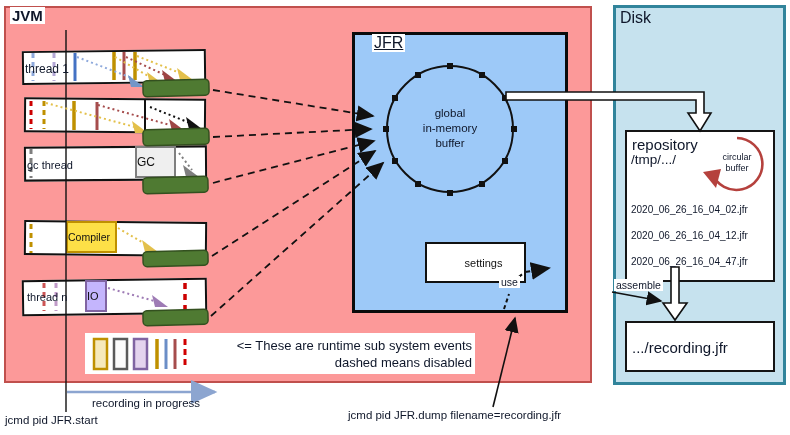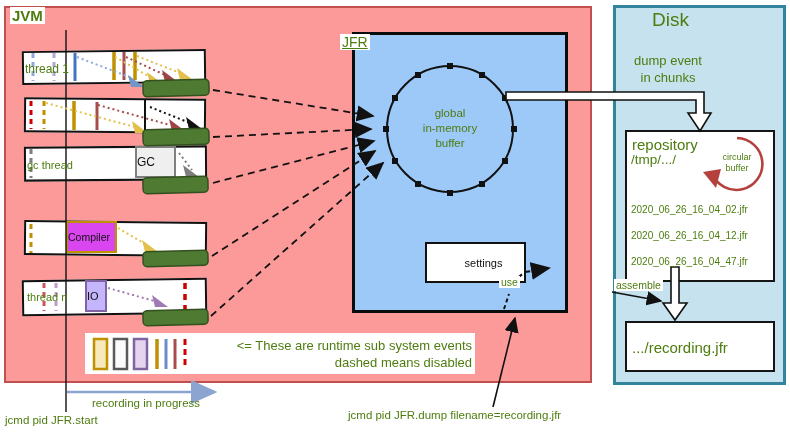--- a/index.html
+++ b/index.html
@@ -1,37 +1,37 @@
 <!DOCTYPE html>
 <html><head>
 <meta charset="utf-8">
 <style>
   html,body{margin:0;padding:0;background:#fff;}
   .stage{position:relative;width:790px;height:435px;background:#fff;
          font-family:"Liberation Sans",sans-serif;overflow:hidden;color:#111;}
   .abs{position:absolute;box-sizing:border-box;}
-  .t{position:absolute;white-space:nowrap;color:#4d7c0f;}
+  .t{position:absolute;white-space:nowrap;color:#0f172a;}
   .chip{background:#fff;padding:0 2px;}
 
   
   .jvm-box{left:4px;top:6px;width:588px;height:377px;background:#FC9999;border:2px solid #C0504D;}
   .jfr-box{left:352px;top:32px;width:216px;height:281px;background:#9DC9F8;border:3px solid #0b0b0b;}
   .disk-box{left:613px;top:5px;width:173px;height:380px;background:#C6E2EE;border:3px solid #31849B;}
 
   
   .bar{position:absolute;box-sizing:border-box;background:#fff;border:2px solid #111;}
   .b1{left:22px;top:50px;width:184px;height:34px;transform:rotate(-0.7deg);}
   .b2{left:24px;top:98px;width:182px;height:35px;transform:rotate(0.5deg);}
   .b3{left:24px;top:146px;width:183px;height:35px;transform:rotate(-0.4deg);}
   .b4{left:24px;top:221px;width:183px;height:35px;transform:rotate(0.6deg);}
   .b5{left:22px;top:279px;width:185px;height:36px;transform:rotate(-0.8deg);}
 
   .sysbox{position:absolute;box-sizing:border-box;display:flex;align-items:center;justify-content:flex-start;}
   .gc-box{left:135px;top:146px;width:41px;height:32px;background:#EFEFEF;border:2px solid #7F7F7F;font-size:12px;}
-  .compiler-box{left:66px;top:221px;width:51px;height:32px;background:#d946ef;border:2px solid #BF9000;font-size:10.5px;}
+  .compiler-box{left:66px;top:221px;width:51px;height:32px;background:#fde047;border:2px solid #BF9000;font-size:10.5px;}
   .io-box{left:85px;top:280px;width:22px;height:32px;background:#c4b5fd;border:2px solid #8064A2;font-size:11px;}
 
   .legend-box{left:85px;top:333px;width:390px;height:41px;background:#fff;}
   .legend-text{left:200px;top:337px;width:272px;text-align:right;font-size:13px;line-height:17px;}
 
   .settings-box{left:425px;top:242px;width:101px;height:41px;background:#fff;border:2px solid #111;
                 display:flex;align-items:center;justify-content:center;font-size:11px;padding-left:16px;}
   .repo-box{left:625px;top:130px;width:150px;height:152px;background:#fff;border:2px solid #151515;}
   .rec-box{left:625px;top:321px;width:150px;height:51px;background:#fff;border:2px solid #151515;}
 
@@ -205,33 +205,29 @@
   <div class="t chip z10" style="left:10px;top:7px;font-size:15px;font-weight:bold;">JVM</div>
   <div class="t z10" style="left:25px;top:62px;font-size:12px;">thread 1</div>
   <div class="t z10" style="left:27px;top:159px;font-size:11px;">gc thread</div>
   <div class="t z10" style="left:27px;top:291px;font-size:11px;">thread n</div>
 
   <div class="t legend-text z10">
     <div>&lt;= These are runtime sub system events</div>
     <div>dashed means disabled</div>
   </div>
 
-  <div class="t chip z10" style="left:340px;top:34px;font-size:14px;text-decoration:underline;">JFR</div>
+  <div class="t chip z10" style="left:372px;top:34px;font-size:16px;text-decoration:underline;">JFR</div>
   <div class="t z10" style="left:390px;top:106px;width:120px;text-align:center;font-size:11.5px;line-height:15px;white-space:normal;">
     <div>global</div>
     <div>in-memory</div>
     <div>buffer</div>
   </div>
   <div class="t chip z10" style="left:499px;top:276px;font-size:10.5px;">use</div>
 
-  <div class="t z10" style="left:652px;top:9px;font-size:19px;">Disk</div>
-  <div class="t z10" style="left:622px;top:52px;width:92px;text-align:center;font-size:13px;line-height:17px;white-space:normal;">
-    <div>dump event</div>
-    <div>in chunks</div>
-  </div>
+  <div class="t z10" style="left:620px;top:9px;font-size:16px;">Disk</div>
   <div class="t z10" style="left:632px;top:136px;font-size:15px;">repository</div>
   <div class="t z10" style="left:631px;top:152px;font-size:13.5px;">/tmp/.../</div>
   <div class="t z10" style="left:712px;top:152px;width:50px;text-align:center;font-size:9px;line-height:10.5px;white-space:normal;">
     <div>circular</div>
     <div>buffer</div>
   </div>
   <div class="t z10" style="left:631px;top:204px;font-size:10px;">2020_06_26_16_04_02.jfr</div>
   <div class="t z10" style="left:631px;top:230px;font-size:10px;">2020_06_26_16_04_12.jfr</div>
   <div class="t z10" style="left:631px;top:256px;font-size:10px;">2020_06_26_16_04_47.jfr</div>
   <div class="t chip z10" style="left:580px;top:279px;font-size:10.5px;margin-left:34px;">assemble</div>

